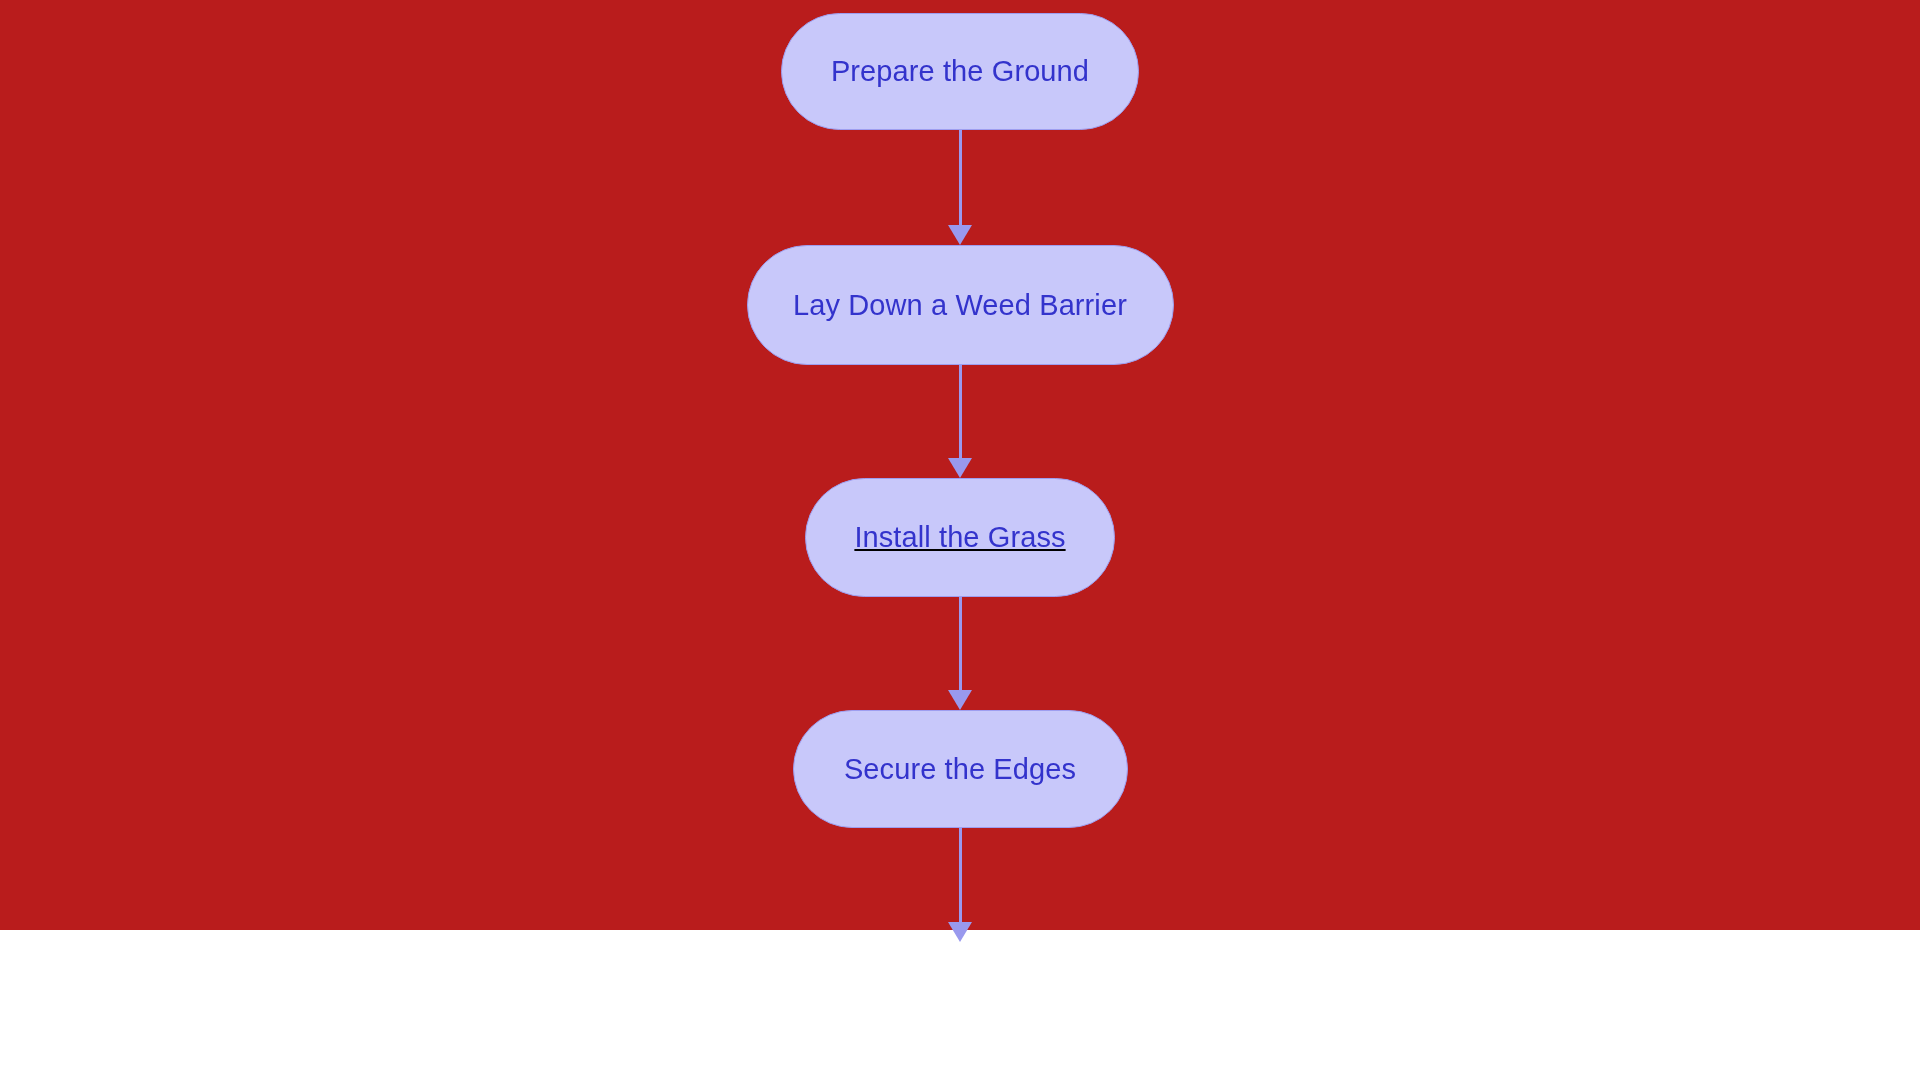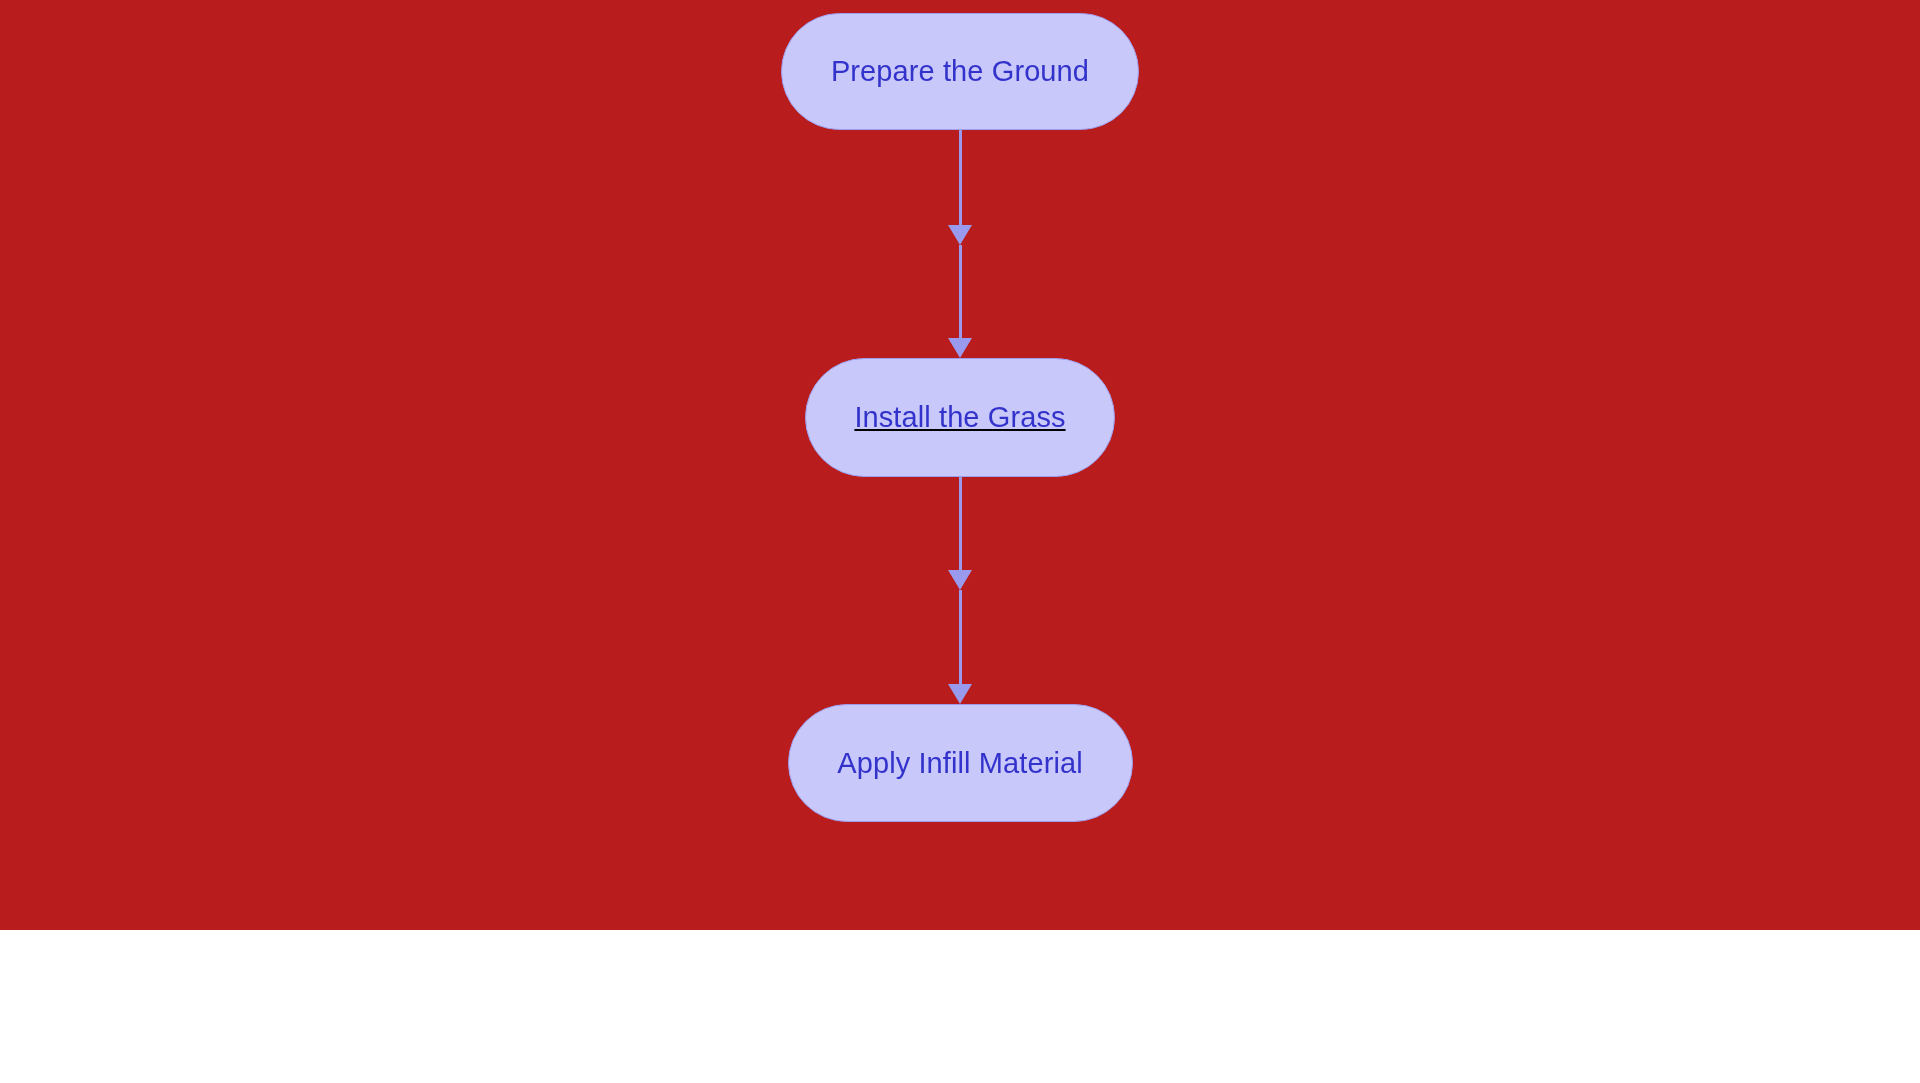--- a/index.html
+++ b/index.html
@@ -105,39 +105,42 @@
 
     <div class="node node-0">
       <span class="node-label">Prepare the Ground</span>
     </div>
 
     <div class="connector connector-0">
       <div class="connector-line"></div>
       <div class="connector-head"></div>
     </div>
 
+    <div class="node node-1">
+      <span class="node-label">Lay Down a Weed Barrier</span>
+    </div>
 
     <div class="connector connector-1">
       <div class="connector-line"></div>
       <div class="connector-head"></div>
     </div>
 
     <div class="node node-2">
       <span class="node-label">Install the Grass</span>
     </div>
 
     <div class="connector connector-2">
       <div class="connector-line"></div>
       <div class="connector-head"></div>
     </div>
 
+    <div class="node node-3">
+      <span class="node-label">Secure the Edges</span>
+    </div>
 
     <div class="connector connector-3">
       <div class="connector-line"></div>
       <div class="connector-head"></div>
     </div>
 
-    <div class="node node-4">
-      <span class="node-label">Apply Infill Material</span>
-    </div>
 
   </div>
 </div>
 
 </body></html>

